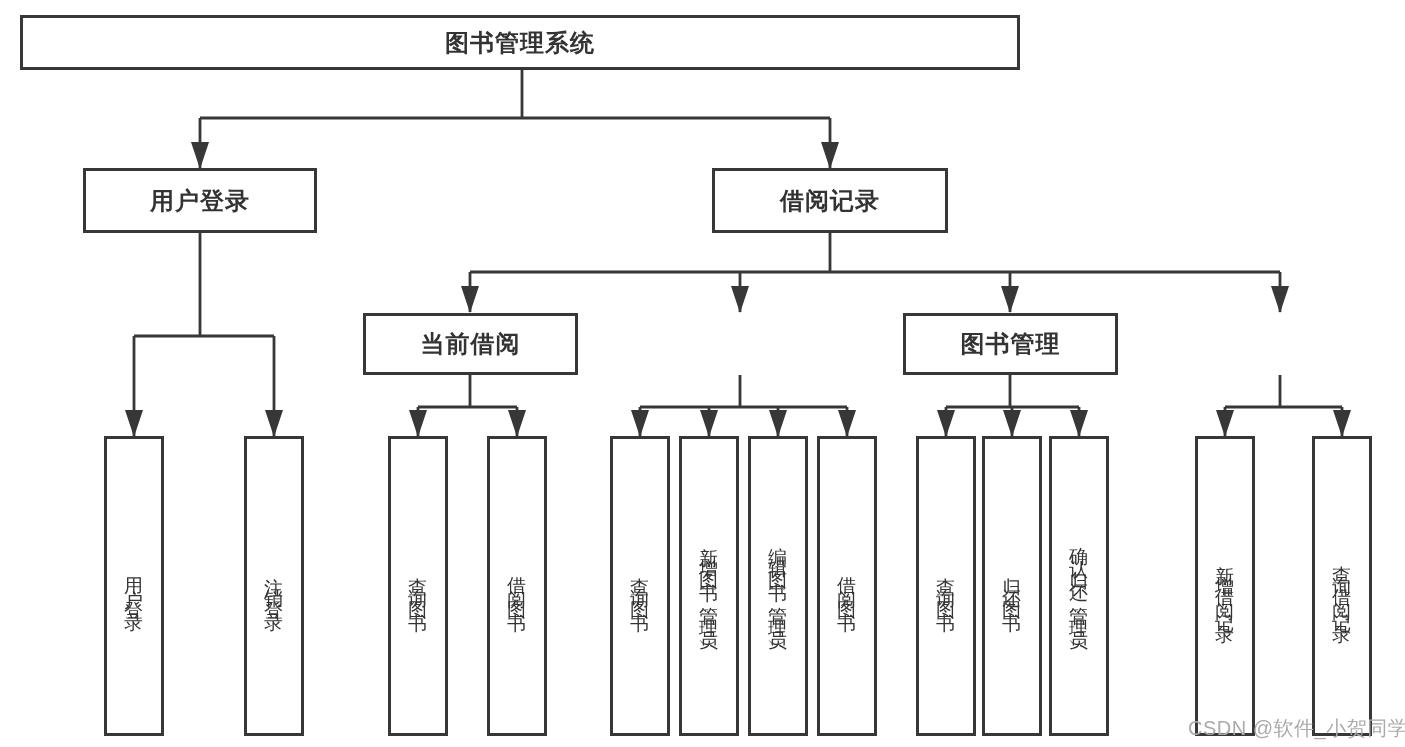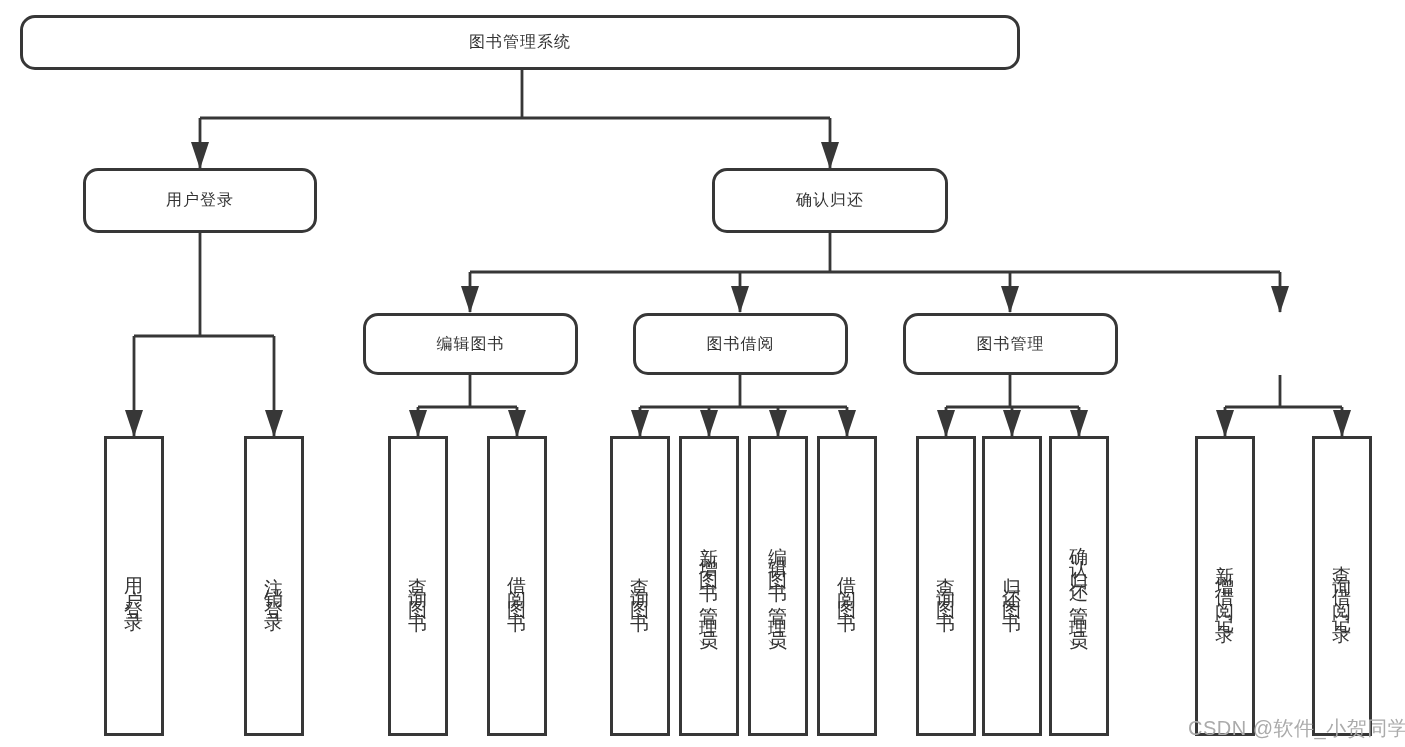--- a/index.html
+++ b/index.html
@@ -9,21 +9,21 @@
   }
   .canvas{position:relative;width:1405px;height:747px;overflow:hidden;background:#ffffff;}
   .wires{position:absolute;left:0;top:0;z-index:1;}
   .wire{stroke:#373737;stroke-width:2.8;fill:none;}
   .node{
     position:absolute;box-sizing:border-box;z-index:2;
     background:#ffffff;border:3px solid #373737;
     display:flex;align-items:center;justify-content:center;
     color:#333333;
   }
-  .hnode{font-size:16px;letter-spacing:1px;font-weight:400;border-radius:15px;}
+  .hnode{font-size:24px;letter-spacing:1px;font-weight:700;}
   .vnode .vtext{
     writing-mode:vertical-rl;text-orientation:mixed;
     font-size:19px;letter-spacing:12px;line-height:1;
     white-space:nowrap;
   }
   .watermark{
     position:absolute;left:1188px;top:715px;z-index:9;
     font-size:20px;color:#ababab;white-space:nowrap;letter-spacing:0.5px;
   }
 </style>
@@ -75,28 +75,25 @@
   </svg>
 
   <div class="node hnode" style="left:20px;top:15px;width:1000px;height:55px;">
     <span>图书管理系统</span>
   </div>
 
   <div class="node hnode" style="left:83px;top:168px;width:234px;height:65px;">
     <span>用户登录</span>
   </div>
   <div class="node hnode" style="left:712px;top:168px;width:236px;height:65px;">
-    <span>确认归还</span>
+    <span>借阅记录</span>
   </div>
 
   <div class="node hnode" style="left:363px;top:313px;width:215px;height:62px;">
-    <span>编辑图书</span>
-  </div>
-  <div class="node hnode" style="left:633px;top:313px;width:215px;height:62px;">
-    <span>图书借阅</span>
+    <span>当前借阅</span>
   </div>
   <div class="node hnode" style="left:903px;top:313px;width:215px;height:62px;">
     <span>图书管理</span>
   </div>
 
   <div class="node vnode" style="left:104px;top:436px;width:60px;height:300px;">
     <span class="vtext">用户登录</span>
   </div>
   <div class="node vnode" style="left:244px;top:436px;width:60px;height:300px;">
     <span class="vtext">注销登录</span>

